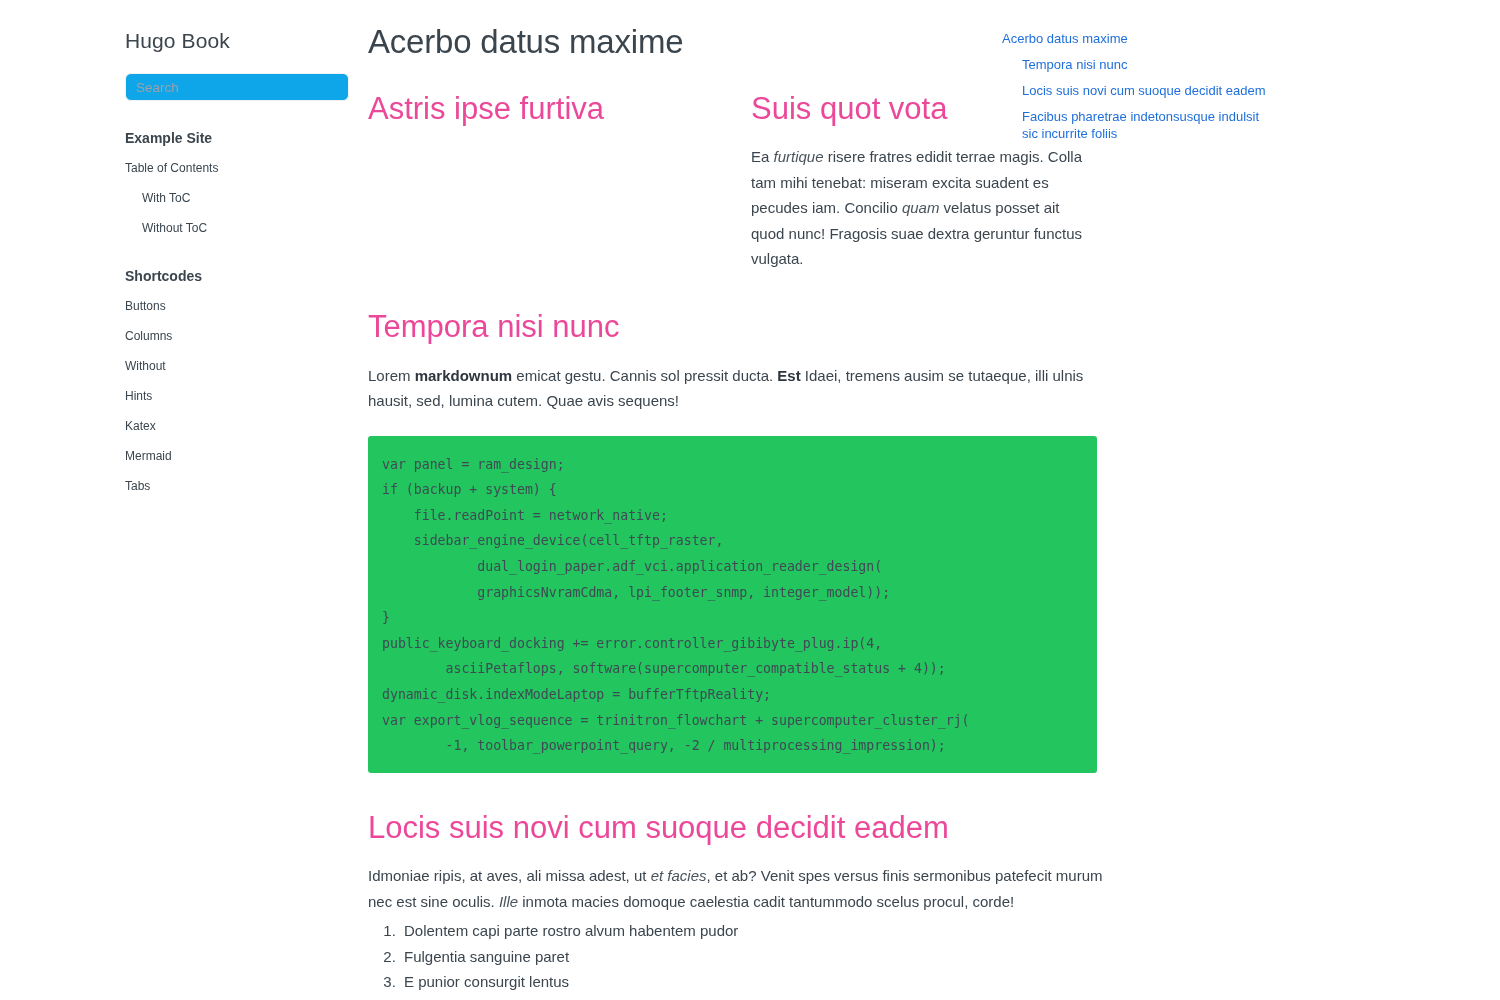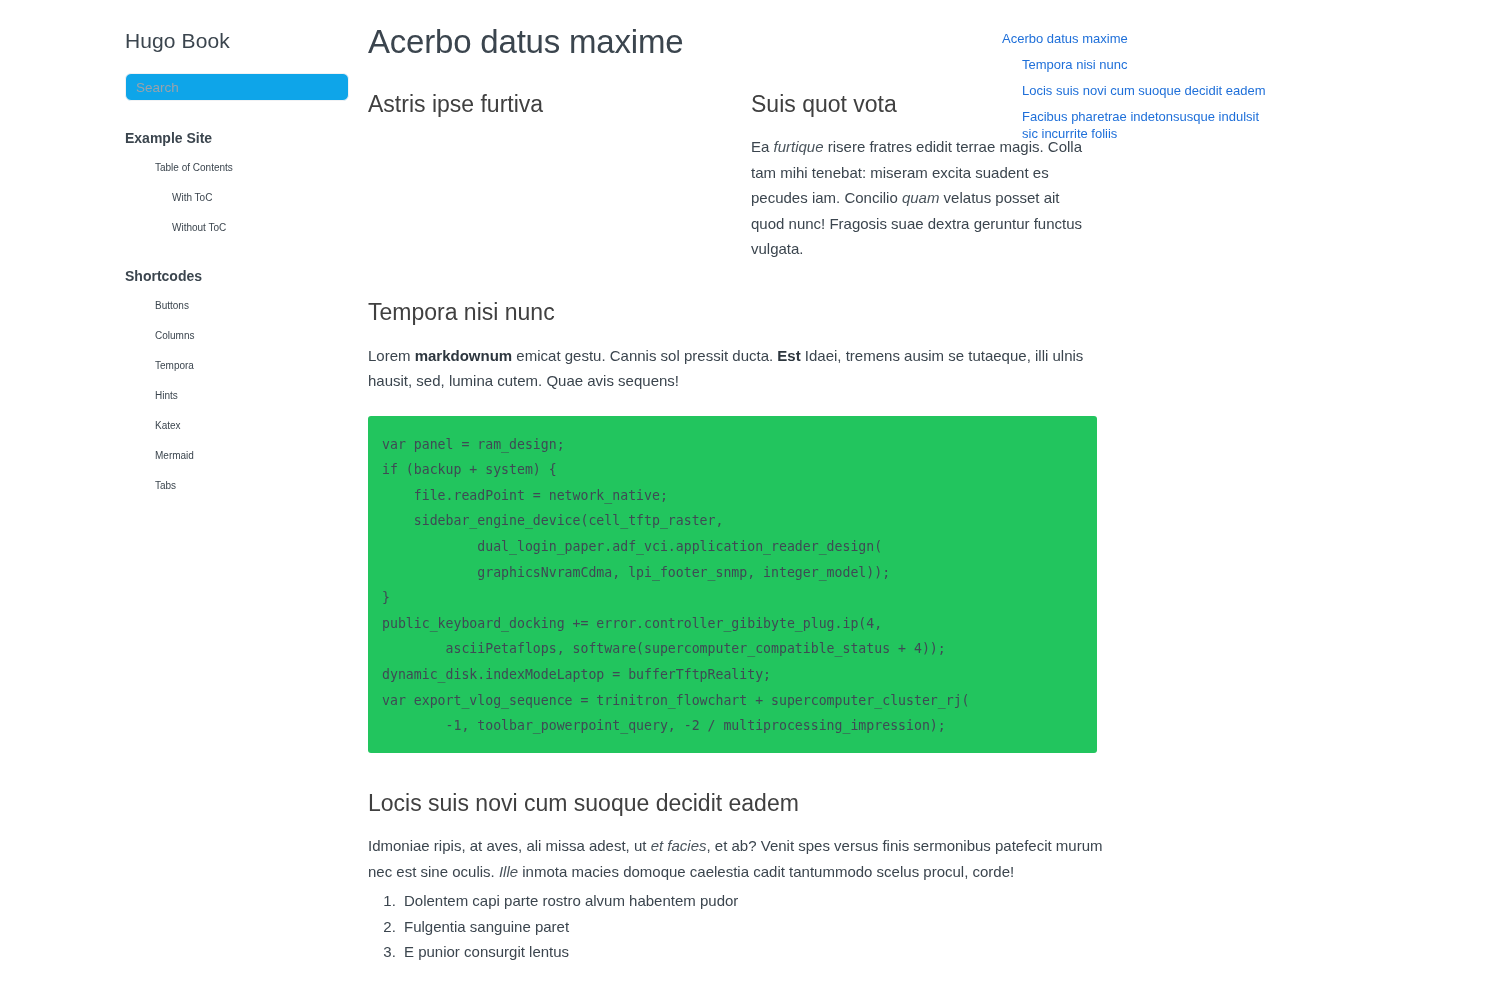--- a/index.html
+++ b/index.html
@@ -48,27 +48,26 @@
   .search-input::placeholder { color: #9aa2aa; }
 
   .nav-group { margin-bottom: 18px; }
   .nav-head {
     font-size: 14px;
     font-weight: 700;
     color: #3b454e;
     line-height: 30px;
   }
   .nav-item {
-    font-size: 10px;
+    font-size: 12px;
     color: #3b454e;
     line-height: 30px;
     text-decoration: none;
     display: block;
     cursor: pointer;
-    margin-left: 30px;
   }
   .nav-item.sub { padding-left: 17px; }
 
   
   .main {
     flex: 1 1 auto;
     padding: 22px 0 0 8px;
     color: #3b454e;
     min-width: 0;
   }
@@ -76,23 +75,23 @@
 
   h1.doc-title {
     font-size: 33px;
     font-weight: 400;
     color: #3b454e;
     margin: 0 0 28px 0;
     line-height: 1.2;
     letter-spacing: -.2px;
   }
   h2.sec {
-    font-size: 23px;
+    font-size: 31px;
     font-weight: 400;
-    color: #404040;
+    color: #ec4899;
     margin: 0 0 16px 0;
     line-height: 1.25;
   }
   h2.sec.wide { margin-top: 36px; }
 
   .cols {
     display: flex;
     gap: 41px;
   }
   .col { width: 342px; }
@@ -167,21 +166,21 @@
         <div class="nav-group">
           <div class="nav-head">Example Site</div>
           <a class="nav-item">Table of Contents</a>
           <a class="nav-item sub">With ToC</a>
           <a class="nav-item sub">Without ToC</a>
         </div>
         <div class="nav-group">
           <div class="nav-head">Shortcodes</div>
           <a class="nav-item">Buttons</a>
           <a class="nav-item">Columns</a>
-          <a class="nav-item">Tempora</a>
+          <a class="nav-item">Without</a>
           <a class="nav-item">Hints</a>
           <a class="nav-item">Katex</a>
           <a class="nav-item">Mermaid</a>
           <a class="nav-item">Tabs</a>
         </div>
       </nav>
   </aside>
 
   <main class="main">
     <div class="main-inner">

